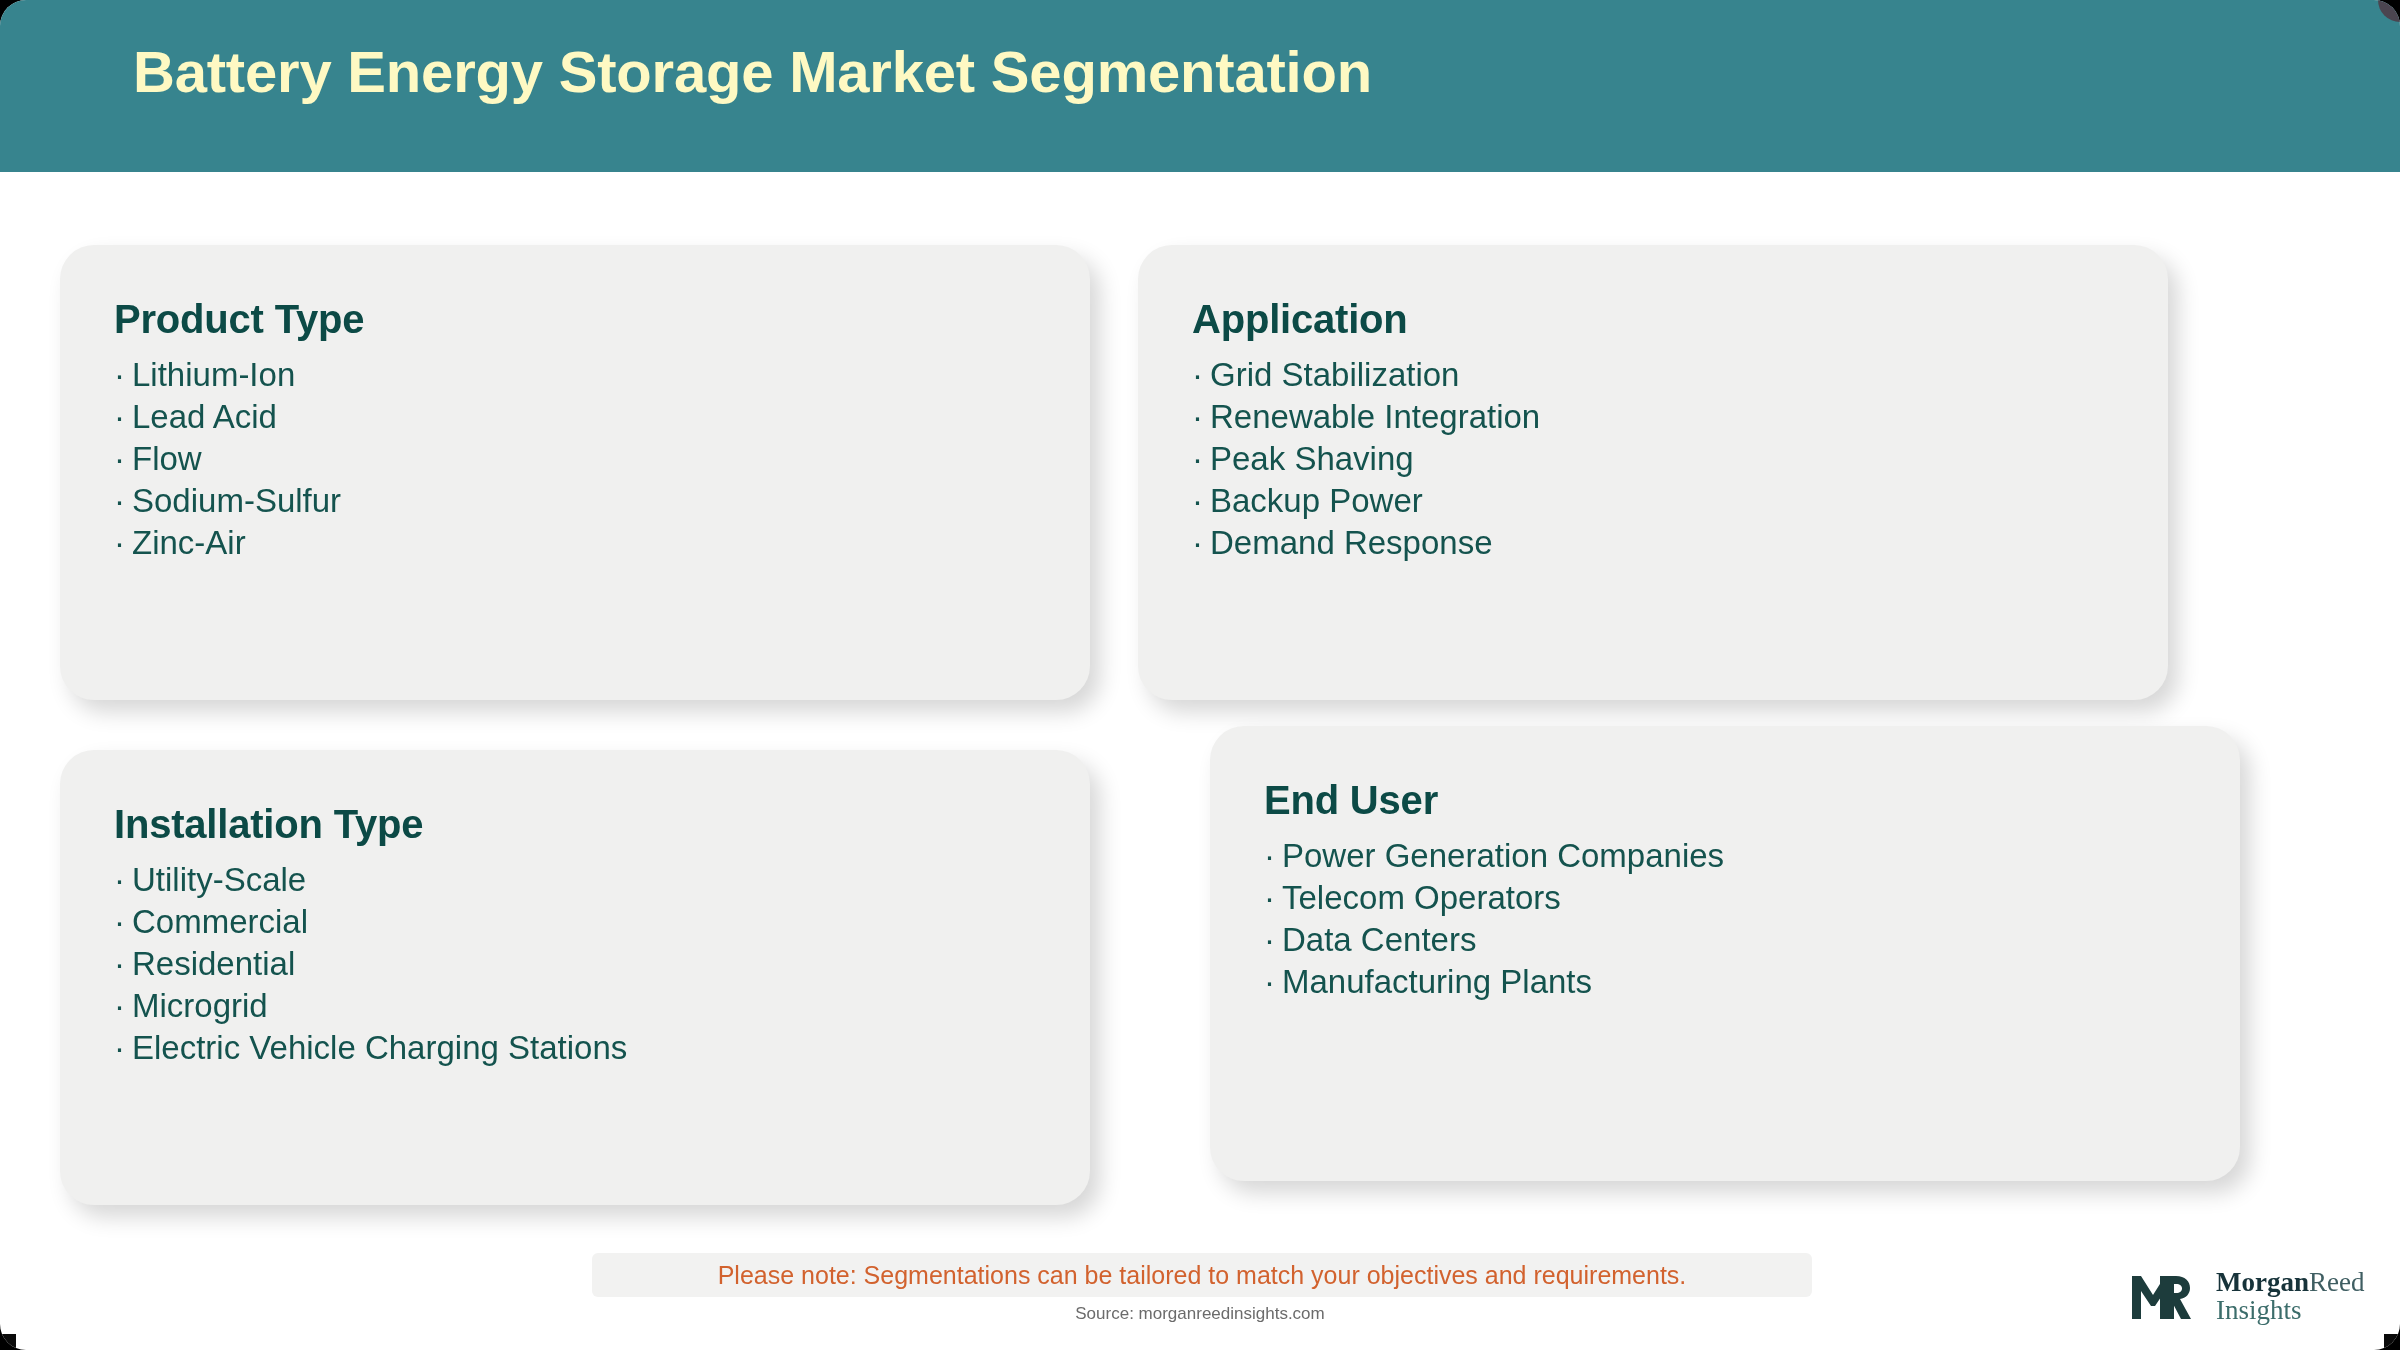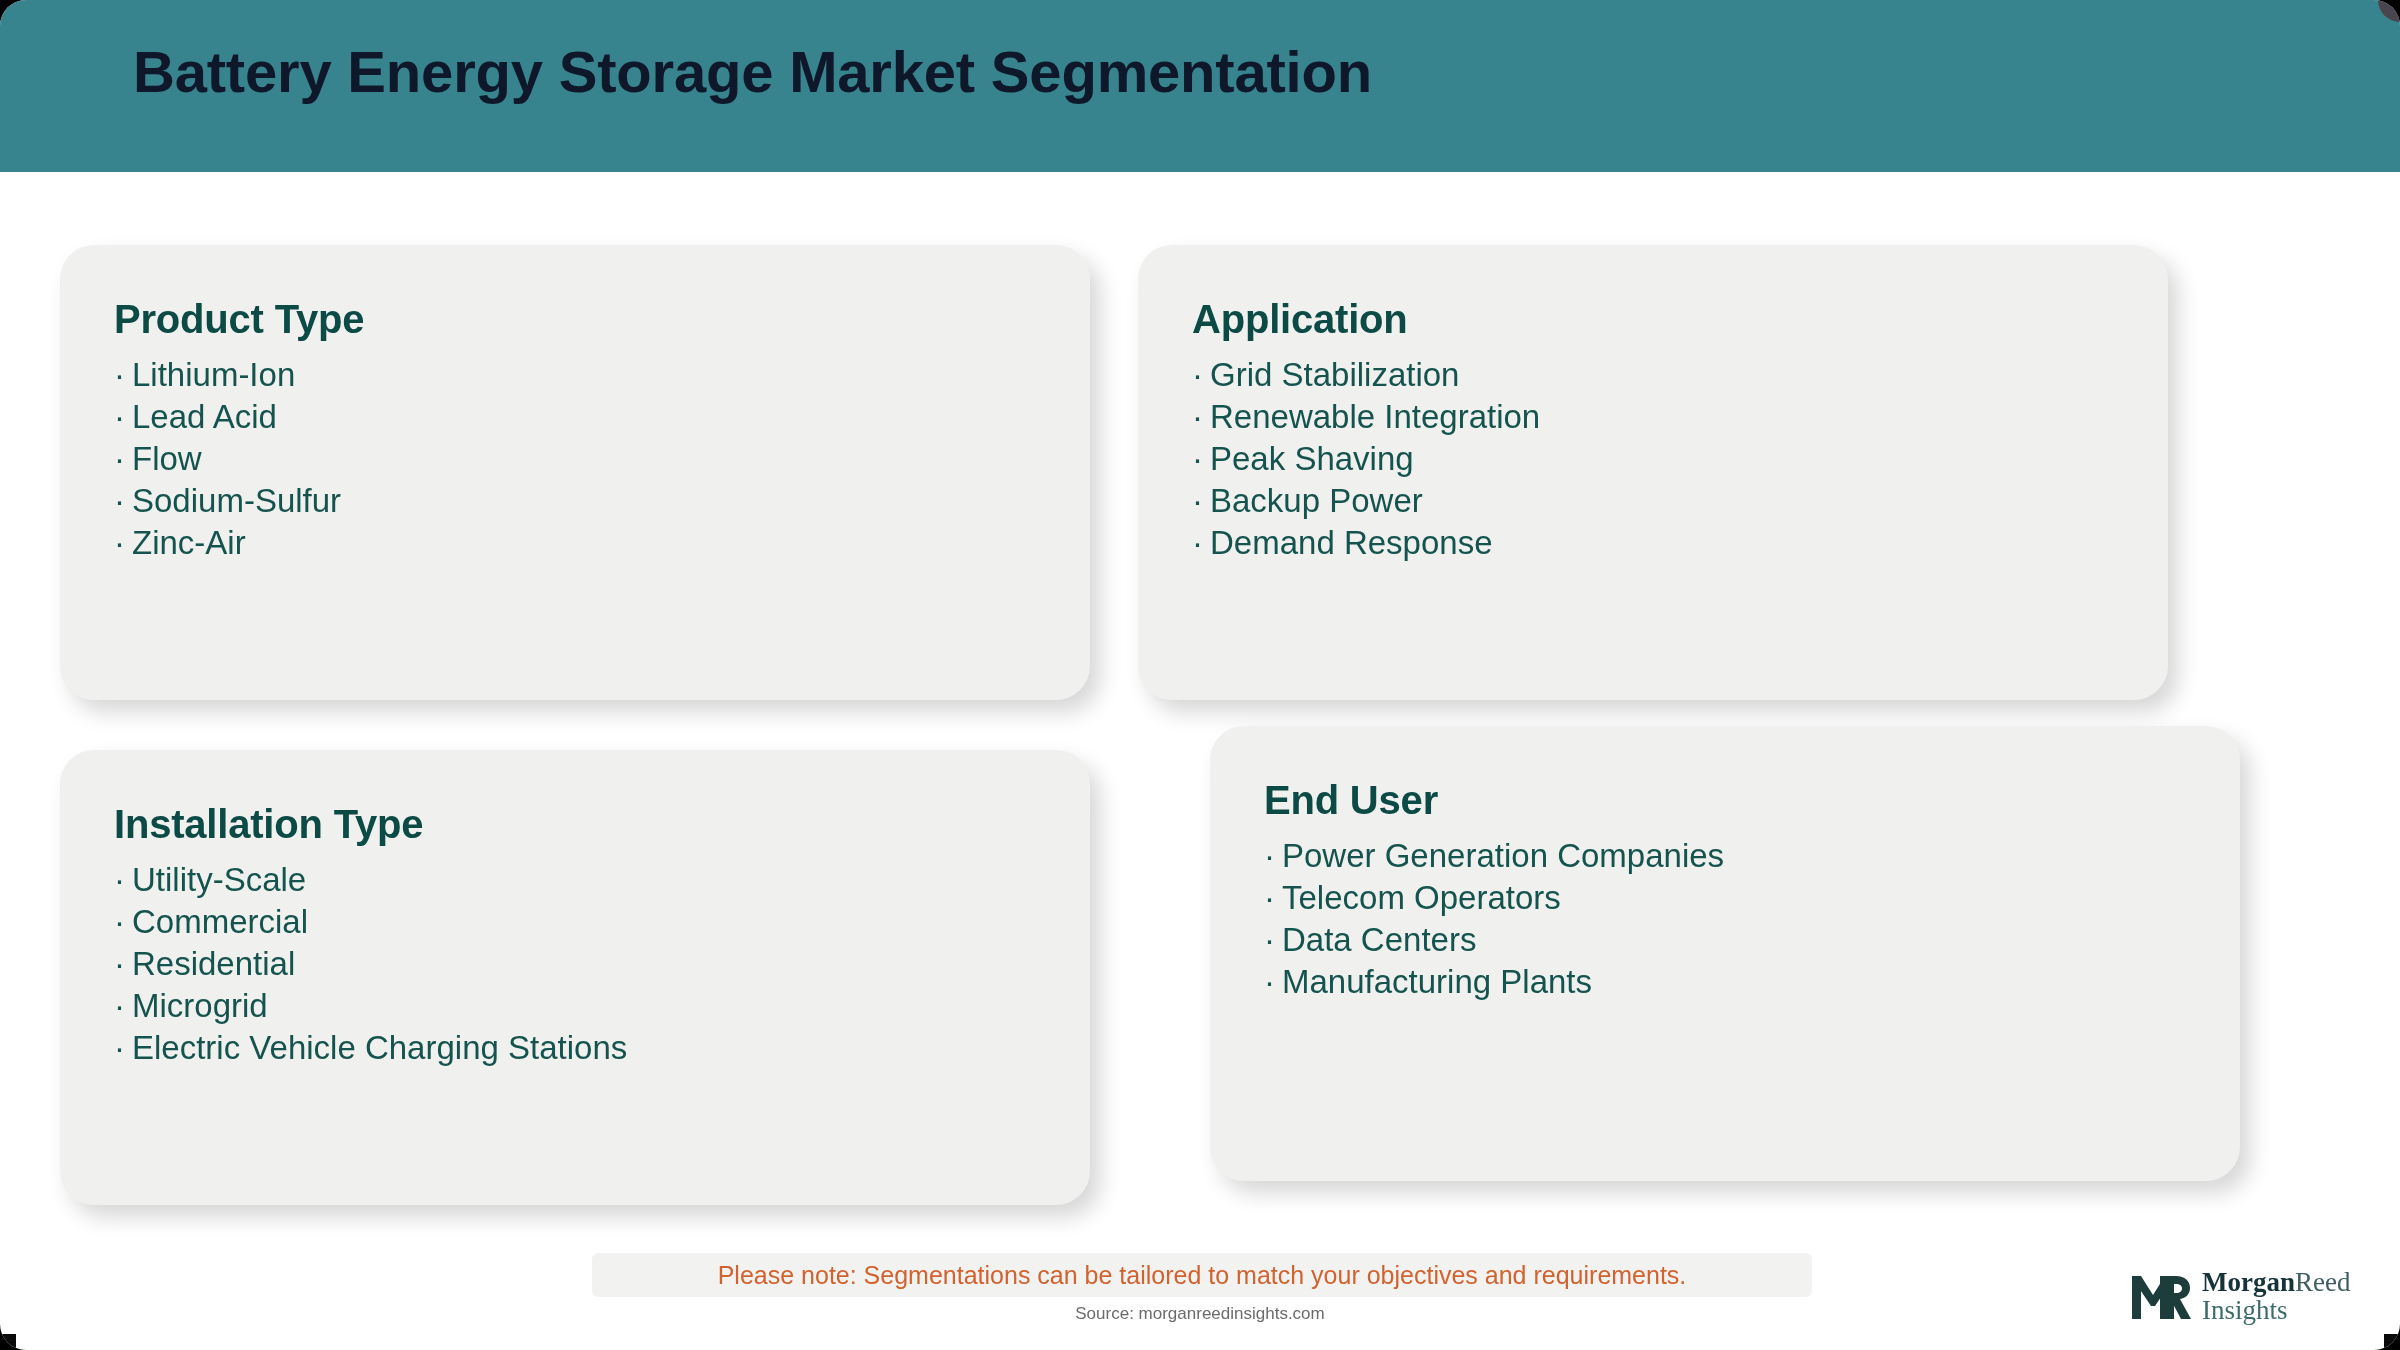--- a/index.html
+++ b/index.html
@@ -34,21 +34,21 @@
     height: 172px;
     background: #37848E;
   }
   .header-title {
     position: absolute;
     left: 133px;
     top: 38px;
     font-size: 58px;
     font-weight: 700;
     letter-spacing: -0.2px;
-    color: #0f172a;
+    color: #fef9c3;
     white-space: nowrap;
   }
 
   
   .cards {
     position: absolute;
     left: 0;
     top: 172px;
     width: 2400px;
     height: 1060px;
@@ -121,21 +121,21 @@
 
   
   .logo {
     position: absolute;
     left: 2130px;
     top: 1262px;
     width: 250px;
     height: 70px;
     display: flex;
     align-items: center;
-    gap: 10px;
+    gap: 24px;
   }
   .logo-mark { width: 62px; height: 48px; flex: none; }
   .logo-words { display: flex; flex-direction: column; line-height: 1.02; }
   .logo-line1 { font-family: "Liberation Serif", serif; font-size: 27px; white-space: nowrap; }
   .logo-morgan { color: #17333A; font-weight: 700; }
   .logo-reed   { color: #3F5E62; font-weight: 400; }
   .logo-line2  { font-family: "Liberation Serif", serif; font-size: 27px; color: #3C6D6B; white-space: nowrap; }
 
   
   .corner {

